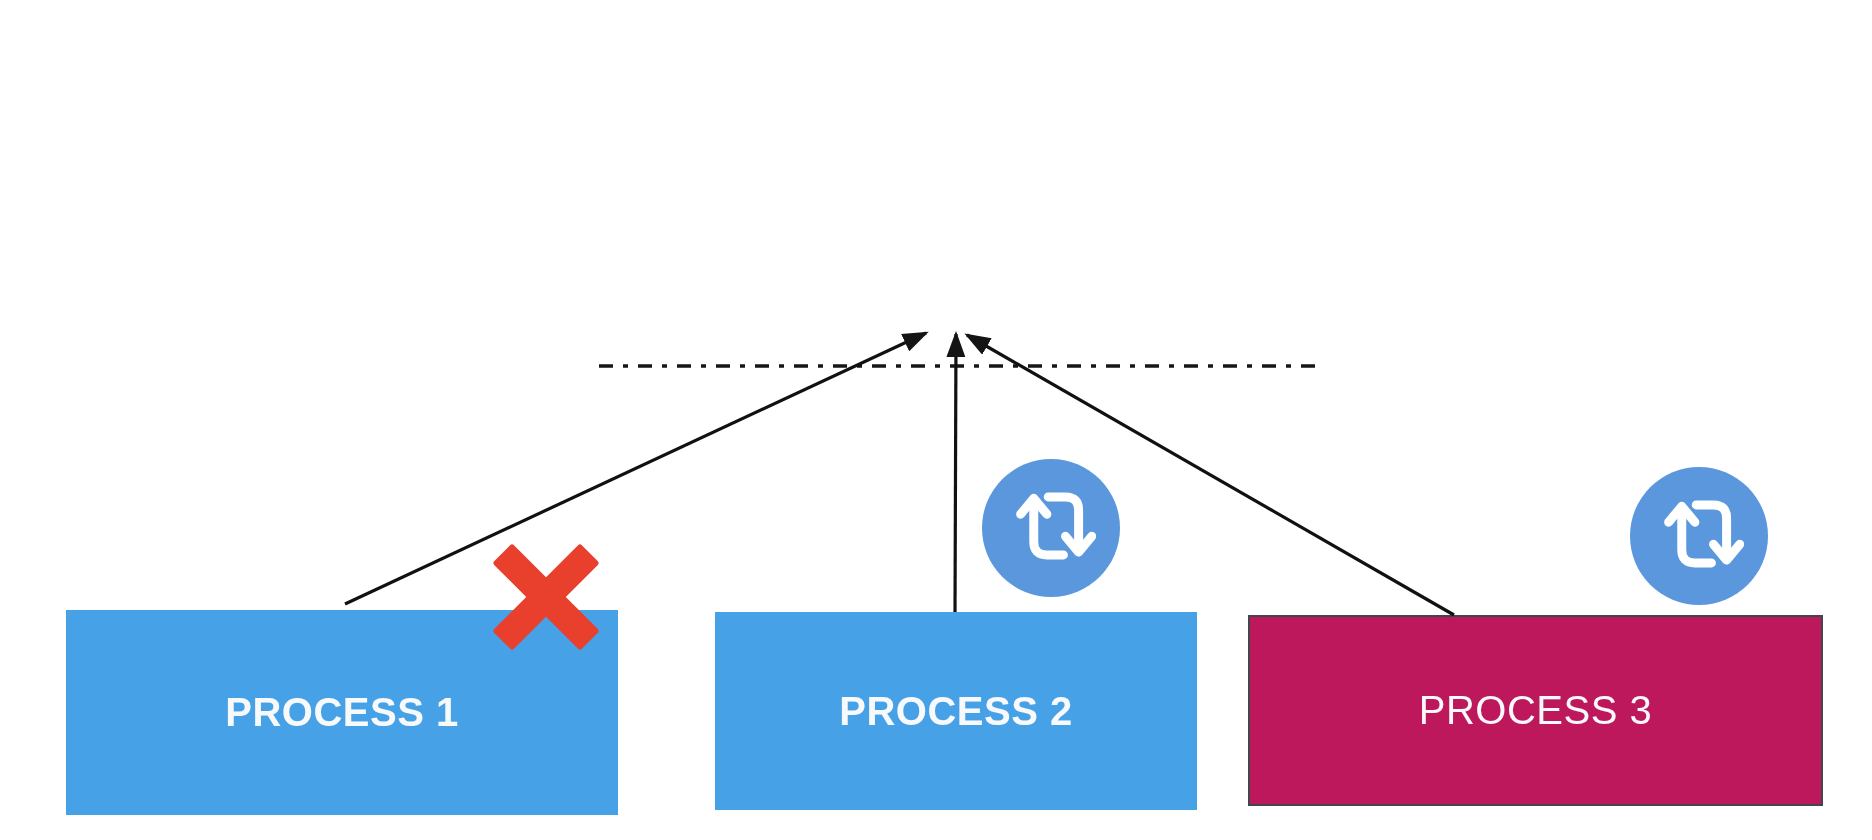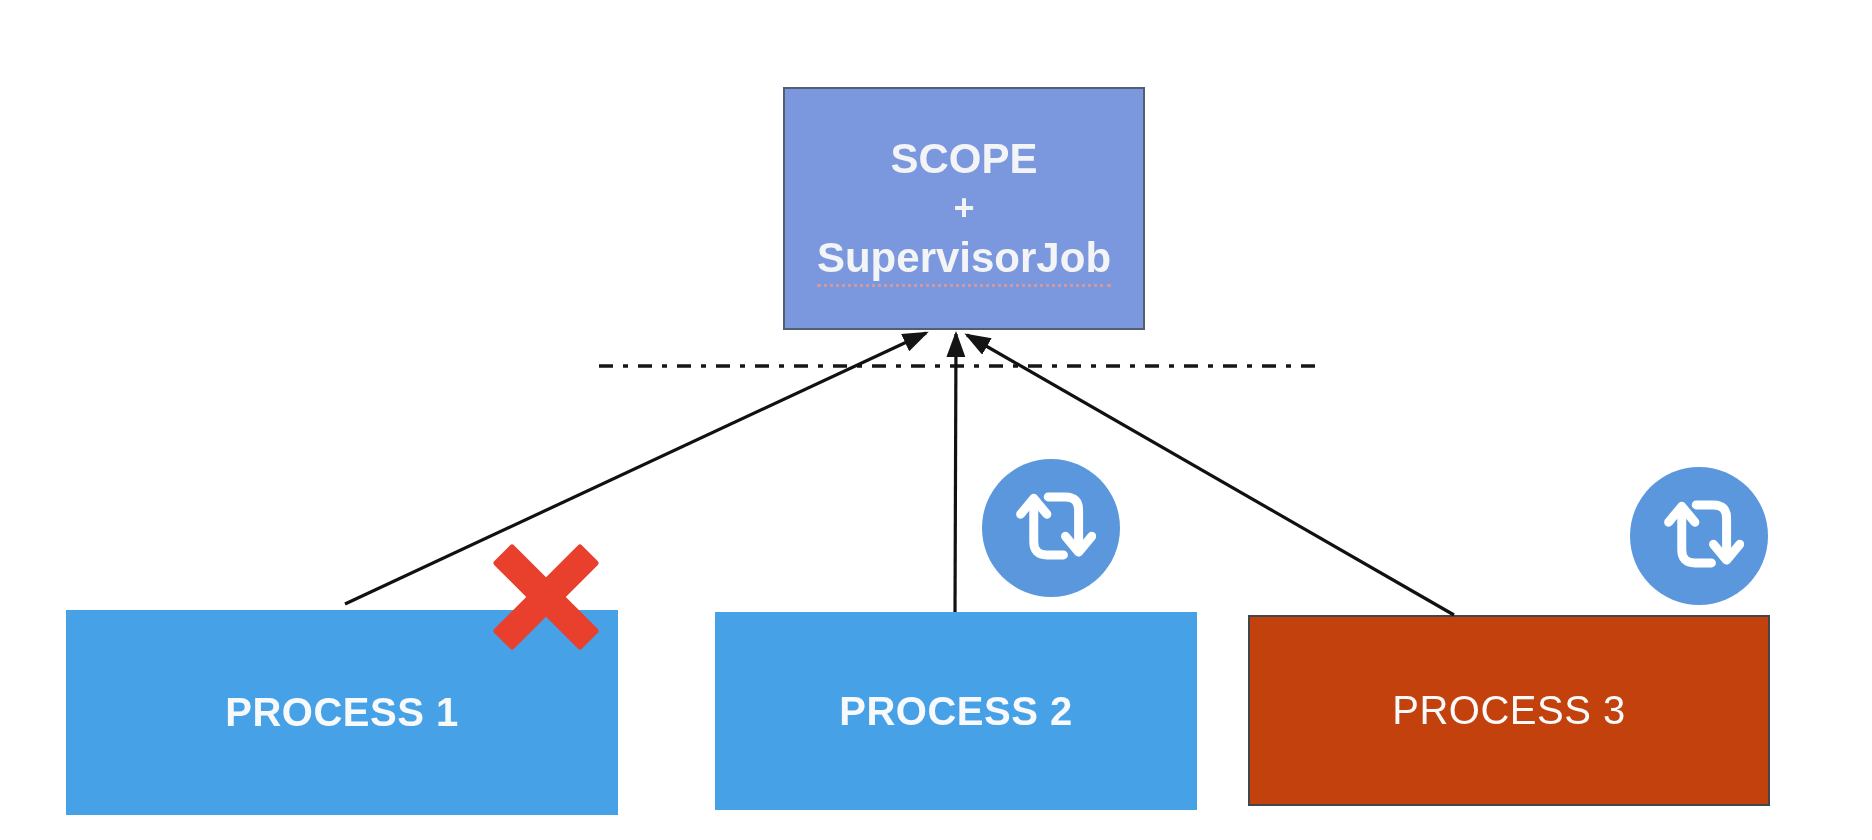--- a/index.html
+++ b/index.html
@@ -45,41 +45,36 @@
     background:#47a1e6;
     font-weight:bold;
     margin-top:6px;
   }
   .process-2{
     left:715px;top:612px;width:482px;height:198px;
     background:#47a1e6;
     font-weight:bold;
   }
   .process-3{
-    left:1248px;top:615px;width:522px;height:191px;
-    background:#c2410c;
+    left:1248px;top:615px;width:575px;height:191px;
+    background:#be185d;
     border:2px solid #41464a;
     font-weight:400;
   }
   
   #overlay{
     position:absolute;left:0;top:0;width:1872px;height:840px;
     pointer-events:none;
   }
 </style>
 </head>
 <body>
 
 <div id="canvas">
 
-  <div class="node scope-node">
-    <div class="scope-line1">SCOPE</div>
-    <div class="scope-line2">+</div>
-    <div class="scope-line3"><span class="squiggle">SupervisorJob</span></div>
-  </div>
 
   <div class="node process process-1">
     <span>PROCESS 1</span>
   </div>
   <div class="node process process-2">
     <span>PROCESS 2</span>
   </div>
   <div class="node process process-3">
     <span>PROCESS 3</span>
   </div>

